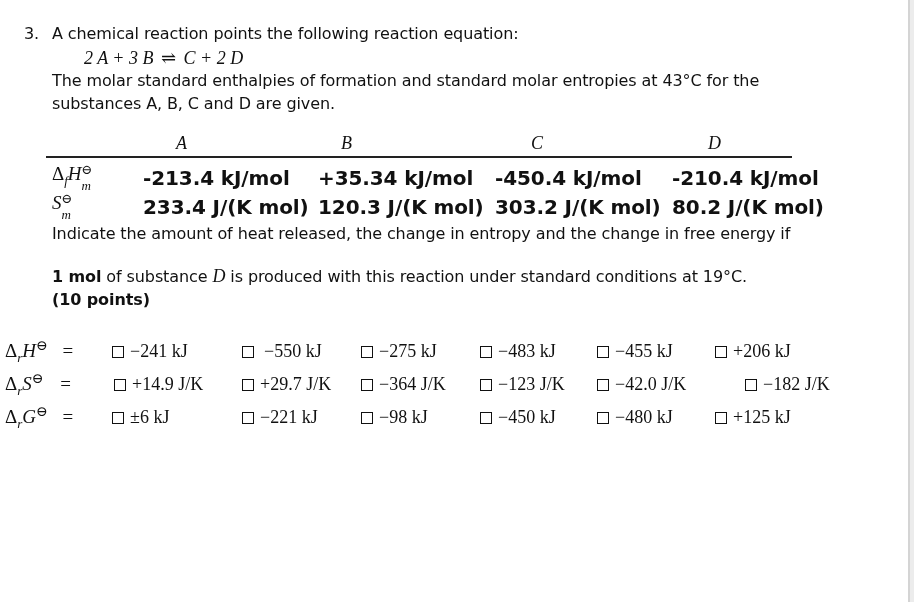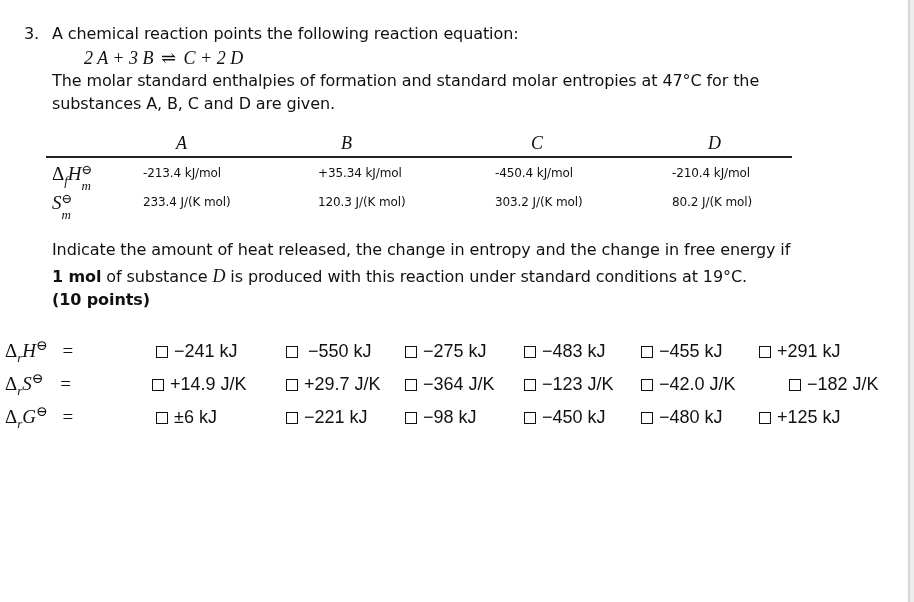--- a/index.html
+++ b/index.html
@@ -7,33 +7,33 @@
     width: 914px; height: 602px; position: relative; overflow: hidden;
     background: #ffffff; color: #111111;
     font-family: "Liberation Sans", "DejaVu Sans", sans-serif;
   }
   .page-edge {
     position: absolute; top: 0; right: 0; width: 6px; height: 602px;
     background: #ececec; border-left: 2px solid #d4d4d4; box-sizing: border-box;
   }
   .abs { position: absolute; white-space: nowrap; }
   .sans { font-family: "DejaVu Sans", "Liberation Sans", sans-serif; font-size: 16px; letter-spacing: -0.1px; }
-  .serif { font-family: Liberation Sans, sans-serif; margin-left: 44px; }
+  .serif { font-family: Liberation Serif, serif; }
   .math { font-family: "Liberation Serif", "DejaVu Serif", serif; font-style: italic; }
   .num { font-family: "Liberation Serif", "DejaVu Serif", serif; font-style: normal; }
   .bold { font-weight: bold; }
 
   .q-number { left: 24px; top: 24px; }
   .q-line { left: 52px; }
   .equation { left: 84px; top: 47px; font-size: 18px; }
 
   .table-head { top: 133px; font-size: 18px; }
   .table-rule { position: absolute; left: 46px; top: 156px; width: 746px; height: 2px; background: #222; }
   .row-label { left: 52px; font-size: 19px; }
-  .cell { font-size: 12px; }
+  .cell { font-size: 20px; font-weight: bold; }
 
   .ans-label { left: 5px; font-size: 19px; }
   .opt { font-size: 18px; display: flex; align-items: center; }
   .box {
     display: inline-block; width: 10px; height: 10px; border: 1.6px solid #111;
     margin-right: 6px; box-sizing: content-box;
   }
   sub, sup { line-height: 0; }
   .stack { display: inline-block; position: relative; }
   .stack .up { position: absolute; left: 0; top: -8px; font-size: 13px; font-style: normal; }
@@ -46,21 +46,21 @@
 
 <span class="abs sans q-number">3.</span>
 <span class="abs sans q-line" style="top:24px">A chemical reaction points the following reaction equation:</span>
 
 <div class="abs math equation">
   <span>2 A + 3 B</span>
   <span class="num" style="margin:0 3px">⇌</span>
   <span>C + 2 D</span>
 </div>
 
-<span class="abs sans q-line" style="top:71px">The molar standard enthalpies of formation and standard molar entropies at 47°C for the</span>
+<span class="abs sans q-line" style="top:71px">The molar standard enthalpies of formation and standard molar entropies at 43°C for the</span>
 <span class="abs sans q-line" style="top:94px">substances A, B, C and D are given.</span>
 
 <div>
   <span class="abs math table-head" style="left:176px">A</span>
   <span class="abs math table-head" style="left:341px">B</span>
   <span class="abs math table-head" style="left:531px">C</span>
   <span class="abs math table-head" style="left:708px">D</span>
   <div class="table-rule"></div>
 
   <div class="abs math row-label" style="top:163px">
@@ -73,21 +73,21 @@
 
   <div class="abs math row-label" style="top:192px">
     <span class="stack"><span>S</span></span><span class="stack" style="width:14px;height:10px"><span class="up num">⊖</span><span class="dn">m</span></span>
   </div>
   <span class="abs sans cell" style="left:143px;top:195px">233.4 J/(K mol)</span>
   <span class="abs sans cell" style="left:318px;top:195px">120.3 J/(K mol)</span>
   <span class="abs sans cell" style="left:495px;top:195px">303.2 J/(K mol)</span>
   <span class="abs sans cell" style="left:672px;top:195px">80.2 J/(K mol)</span>
 </div>
 
-<span class="abs sans q-line" style="top:240px">Indicate the amount of heat released, the change in entropy and the change in free energy if</span>
+<span class="abs sans q-line" style="top:224px">Indicate the amount of heat released, the change in entropy and the change in free energy if</span>
 <div class="abs sans q-line" style="top:266px">
   <span class="bold">1 mol</span><span> of substance </span><span class="math" style="font-size:18px">D</span><span> is produced with this reaction under standard conditions at 19°C.</span>
 </div>
 <span class="abs sans bold q-line" style="top:290px">(10 points)</span>
 
 <div>
   <div class="abs math ans-label" style="top:340px">
     <span class="num">Δ</span><sub style="font-size:13px">r</sub><span>H</span><sup class="num" style="font-size:14px">⊖</sup><span class="num" style="margin-left:10px"> =</span>
   </div>
   <label class="abs serif opt" style="left:112px;top:341px">
@@ -105,29 +105,29 @@
   <label class="abs serif opt" style="left:480px;top:341px">
       <span class="box"></span>
       <span>−483 kJ</span>
     </label>
   <label class="abs serif opt" style="left:597px;top:341px">
       <span class="box"></span>
       <span>−455 kJ</span>
     </label>
   <label class="abs serif opt" style="left:715px;top:341px">
       <span class="box"></span>
-      <span>+291 kJ</span>
+      <span>+206 kJ</span>
     </label>
 </div>
 
 <div>
   <div class="abs math ans-label" style="top:373px">
     <span class="num">Δ</span><sub style="font-size:13px">r</sub><span>S</span><sup class="num" style="font-size:14px">⊖</sup><span class="num" style="margin-left:12px"> =</span>
   </div>
-  <label class="abs serif opt" style="left:108px;top:374px">
+  <label class="abs serif opt" style="left:114px;top:374px">
       <span class="box"></span>
       <span>+14.9 J/K</span>
     </label>
   <label class="abs serif opt" style="left:242px;top:374px">
       <span class="box"></span>
       <span>+29.7 J/K</span>
     </label>
   <label class="abs serif opt" style="left:361px;top:374px">
       <span class="box"></span>
       <span>−364 J/K</span>

